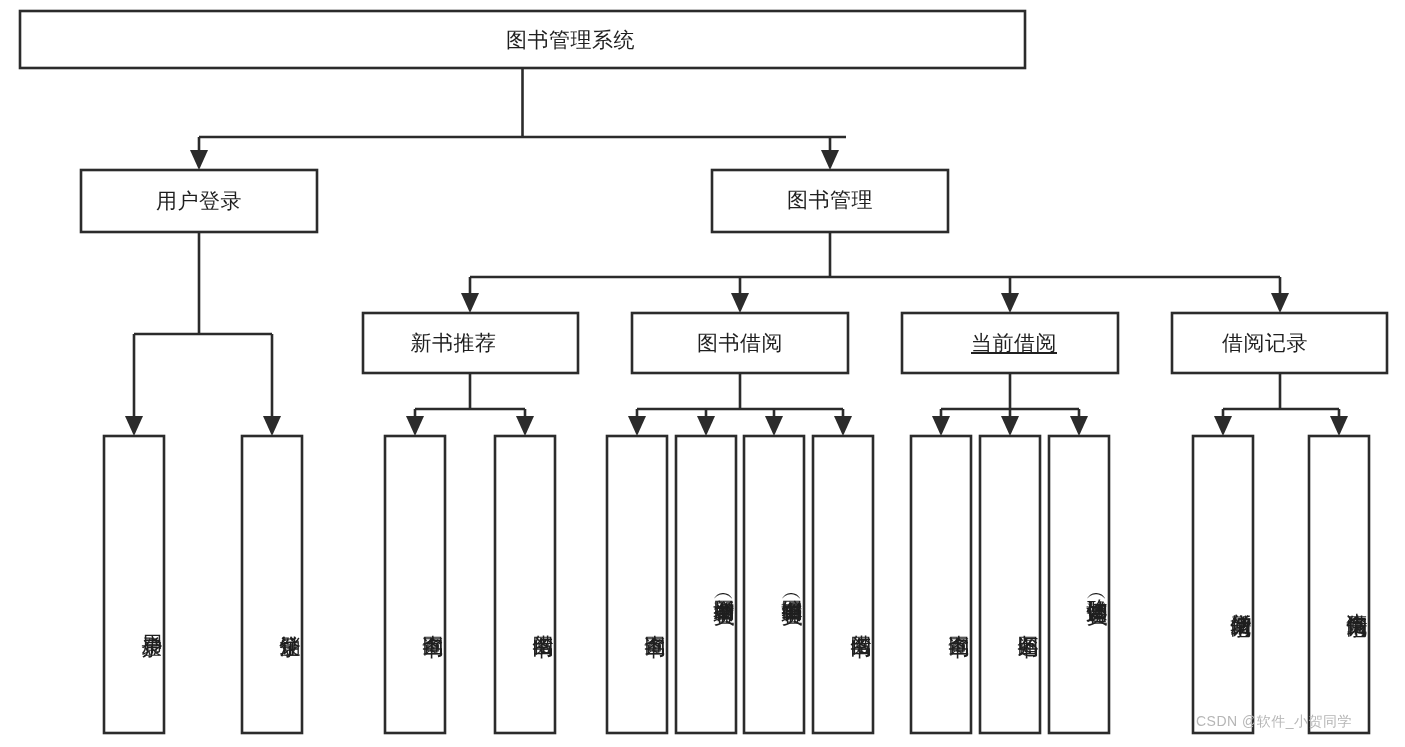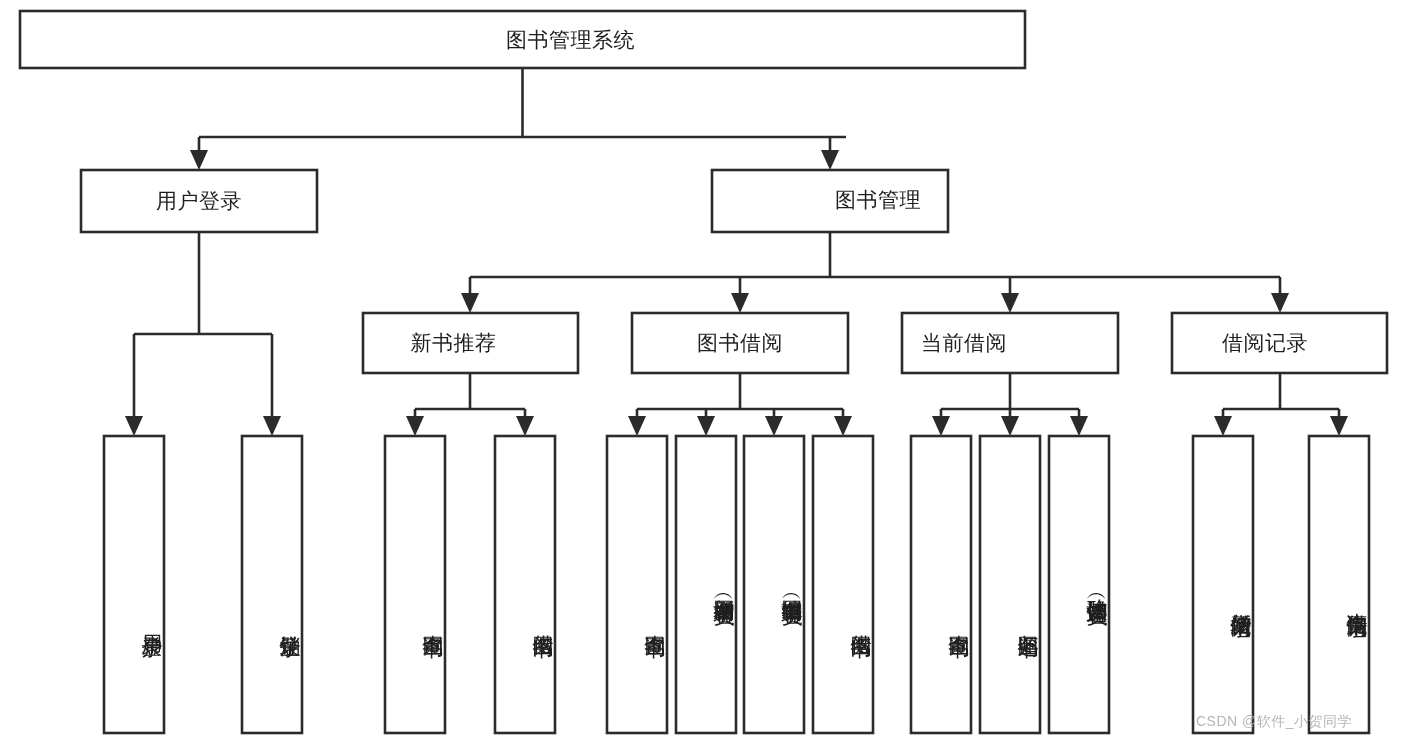--- a/index.html
+++ b/index.html
@@ -183,25 +183,25 @@
     <rect class="node-rect" x="980" y="436" width="60" height="297"></rect>
     <rect class="node-rect" x="1049" y="436" width="60" height="297"></rect>
 
     <rect class="node-rect" x="1193" y="436" width="60" height="297"></rect>
     <rect class="node-rect" x="1309" y="436" width="60" height="297"></rect>
   </svg>
 
   <div class="node-label-h" style="left:20px; top:11px; width:1005px; height:57px;margin-left:48px;">图书管理系统</div>
 
   <div class="node-label-h" style="left:81px; top:170px; width:236px; height:62px;">用户登录</div>
-  <div class="node-label-h" style="left:712px; top:170px; width:236px; height:60px;padding-left:48px;">图书管理</div>
+  <div class="node-label-h" style="left:712px; top:170px; width:236px; height:60px;">图书管理</div>
 
   <div class="node-label-h" style="left:363px; top:313px; width:181px; height:60px;text-align:center;">新书推荐</div>
   <div class="node-label-h" style="left:632px; top:313px; width:216px; height:60px;border-radius:10px;">图书借阅</div>
-  <div class="node-label-h" style="left:856px; top:313px; width:216px; height:60px;">当前借阅</div>
+  <div class="node-label-h" style="left:906px; top:313px; width:216px; height:60px;text-decoration:underline;">当前借阅</div>
   <div class="node-label-h" style="left:1172px; top:313px; width:186px; height:60px;">借阅记录</div>
 
   <div class="node-label-v" style="left:104px; top:500px; width:60px; height:240px;">用户登录</div>
   <div class="node-label-v" style="left:242px; top:500px; width:60px; height:240px;">注销登录</div>
 
   <div class="node-label-v" style="left:385px; top:500px; width:60px; height:240px;">查询图书</div>
   <div class="node-label-v" style="left:495px; top:500px; width:60px; height:240px;">借阅图书</div>
 
   <div class="node-label-v" style="left:607px; top:500px; width:60px; height:240px;">查询图书</div>
   <div class="node-label-v" style="left:676px; top:444px; width:60px; height:285px;">新增图书（管理员）</div>

